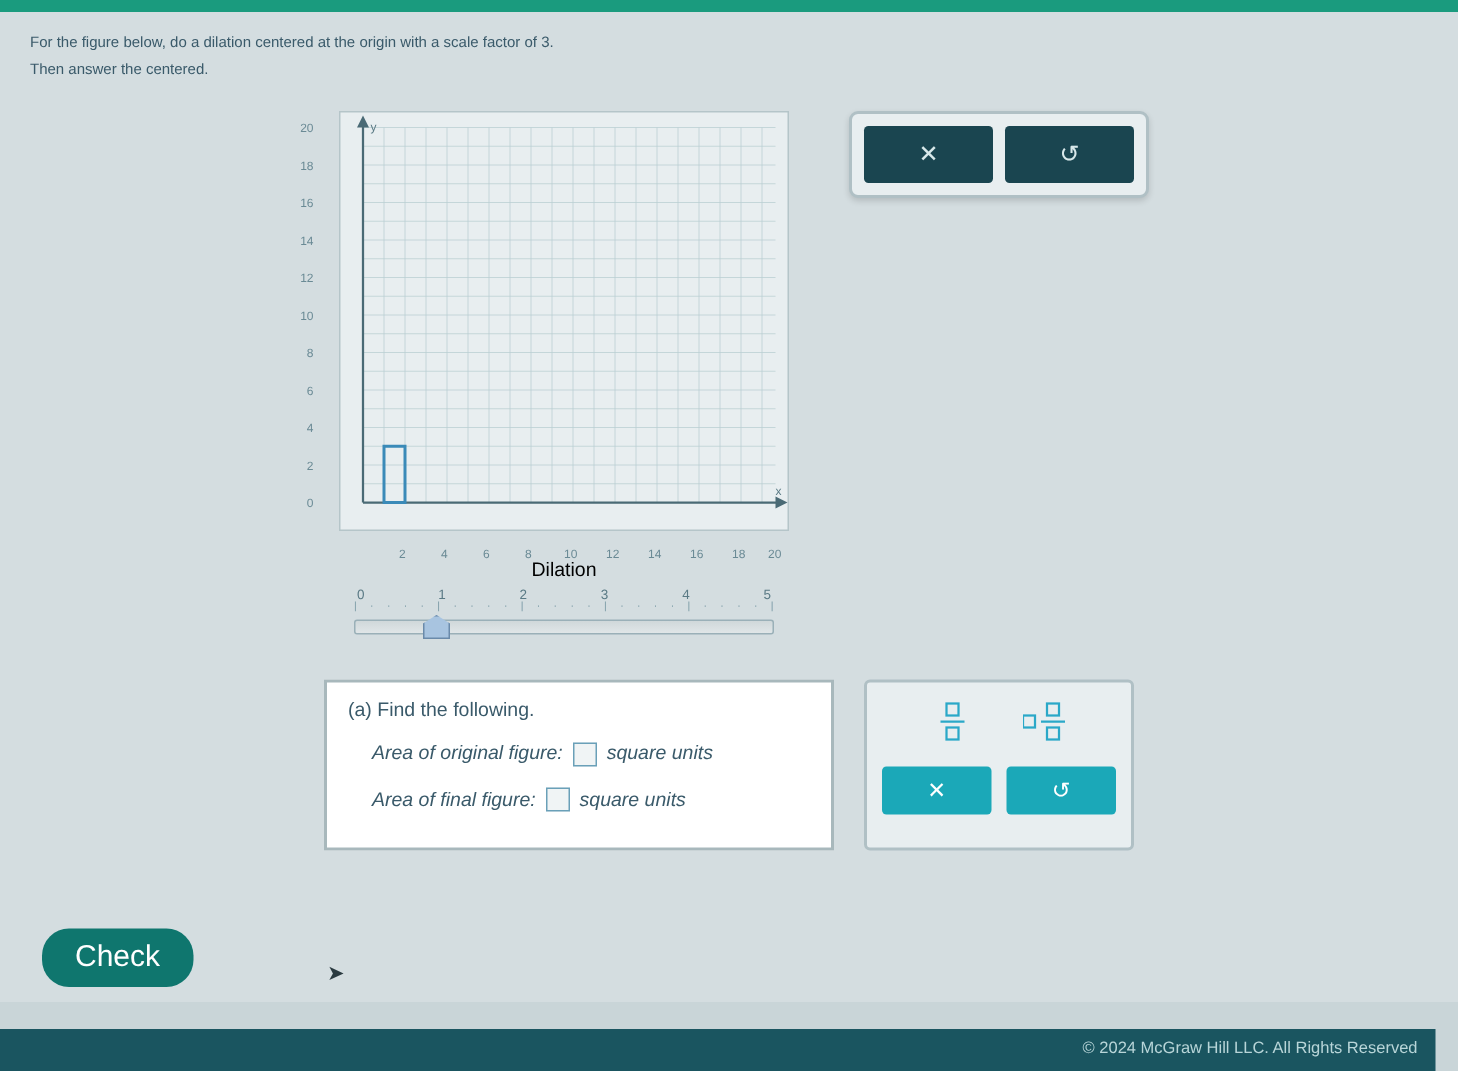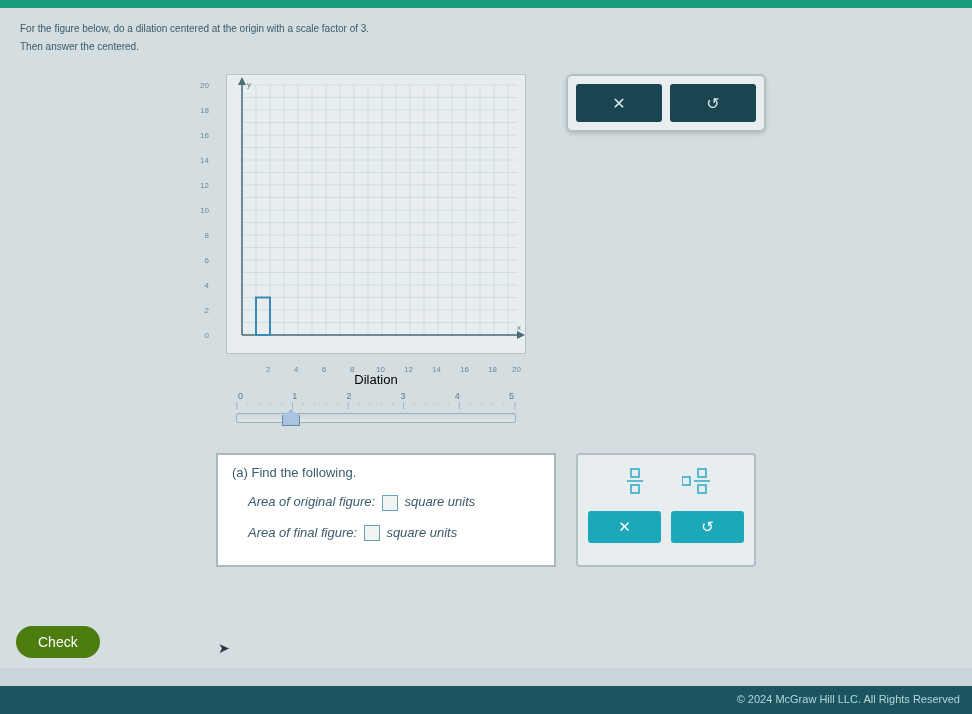--- a/index.html
+++ b/index.html
@@ -207,35 +207,35 @@
   border: none;
   border-radius: 3px;
   font-size: 15px;
   cursor: pointer;
   display: flex;
   align-items: center;
   justify-content: center;
 }
 .check-btn {
   position: absolute;
-  left: 16px;
+  left: 28px;
   bottom: 56px;
-  background: #4d7c0f;
+  background: #0f766e;
   color: white;
   border: none;
   border-radius: 18px;
   padding: 8px 22px;
-  font-size: 14px;
+  font-size: 20px;
   cursor: pointer;
 }
 .footer {
   position: absolute;
   bottom: 0;
   left: 0;
-  right: 0;
+  right: 15px;
   height: 28px;
   background: #1a5560;
   color: #b8d5d8;
   font-size: 11px;
   text-align: right;
   padding: 7px 12px;
 }
 .cursor {
   position: absolute;
   left: 218px;

